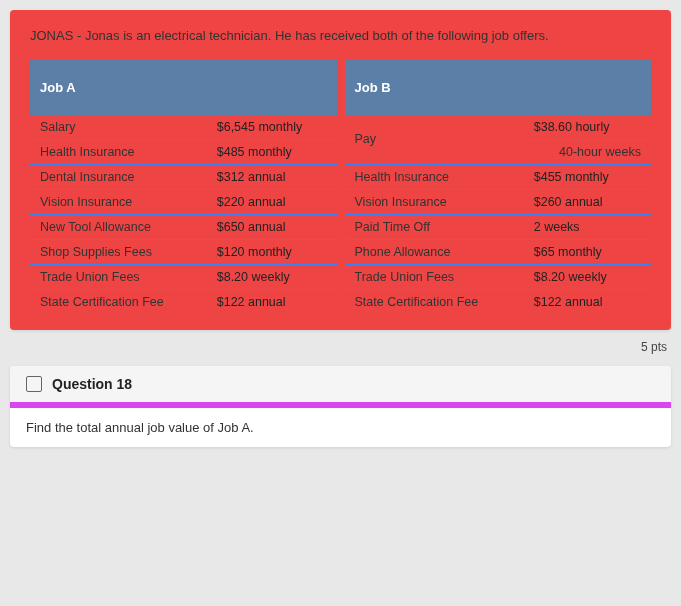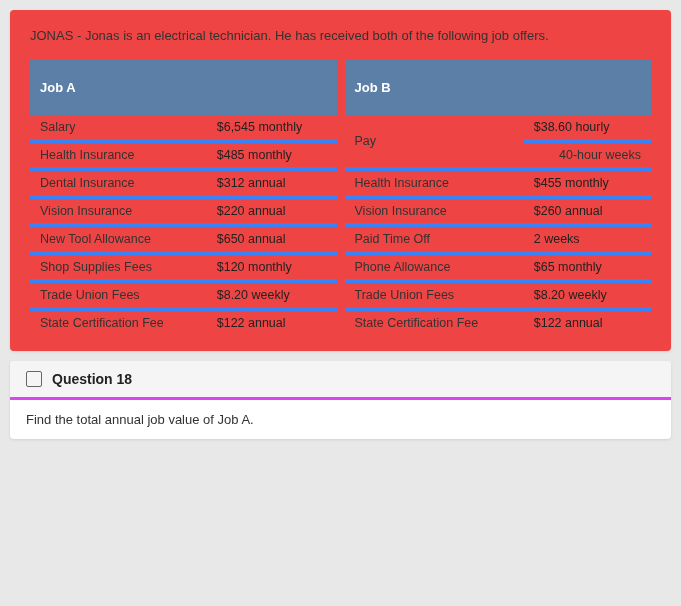--- a/index.html
+++ b/index.html
@@ -49,21 +49,21 @@
       background: #5b7fa6;
       color: #fff;
       text-align: left;
       padding: 20px 10px;
       font-weight: bold;
       font-size: 13px;
     }
 
     .job-table td {
       padding: 5px 10px;
-      border-bottom: 4px solid #3b82f6;
+      border-bottom: 1px solid #3b82f6;
       font-size: 12.5px;
       vertical-align: middle;
     }
 
     .job-table tr:last-child td {
       border-bottom: none;
     }
 
     .job-table td:last-child {
       text-align: left;
@@ -94,21 +94,21 @@
 
     .question-card {
       background: #fff;
       border-radius: 4px;
       box-shadow: 0 1px 3px rgba(0,0,0,0.1);
       overflow: hidden;
     }
 
     .question-header {
       background: #f5f5f5;
-      border-bottom: 3px solid #d946ef;
+      border-bottom: 6px solid #d946ef;
       padding: 10px 16px;
       display: flex;
       align-items: center;
       gap: 10px;
     }
 
     .question-checkbox {
       width: 16px;
       height: 16px;
       border: 1.5px solid #666;
@@ -217,20 +217,21 @@
             <tr>
       <td>State Certification Fee</td>
       <td>$122 annual</td>
     </tr>
           </tbody>
       </table>
 
     </div>
   </div>
 
+  <div class="pts-label">5 pts</div>
 
   <div class="question-card">
     <div class="question-header">
       <div class="question-checkbox"></div>
       <span class="question-title">Question 18</span>
     </div>
     <div class="question-body">Find the total annual job value of Job A.</div>
   </div>
 
 </div>

